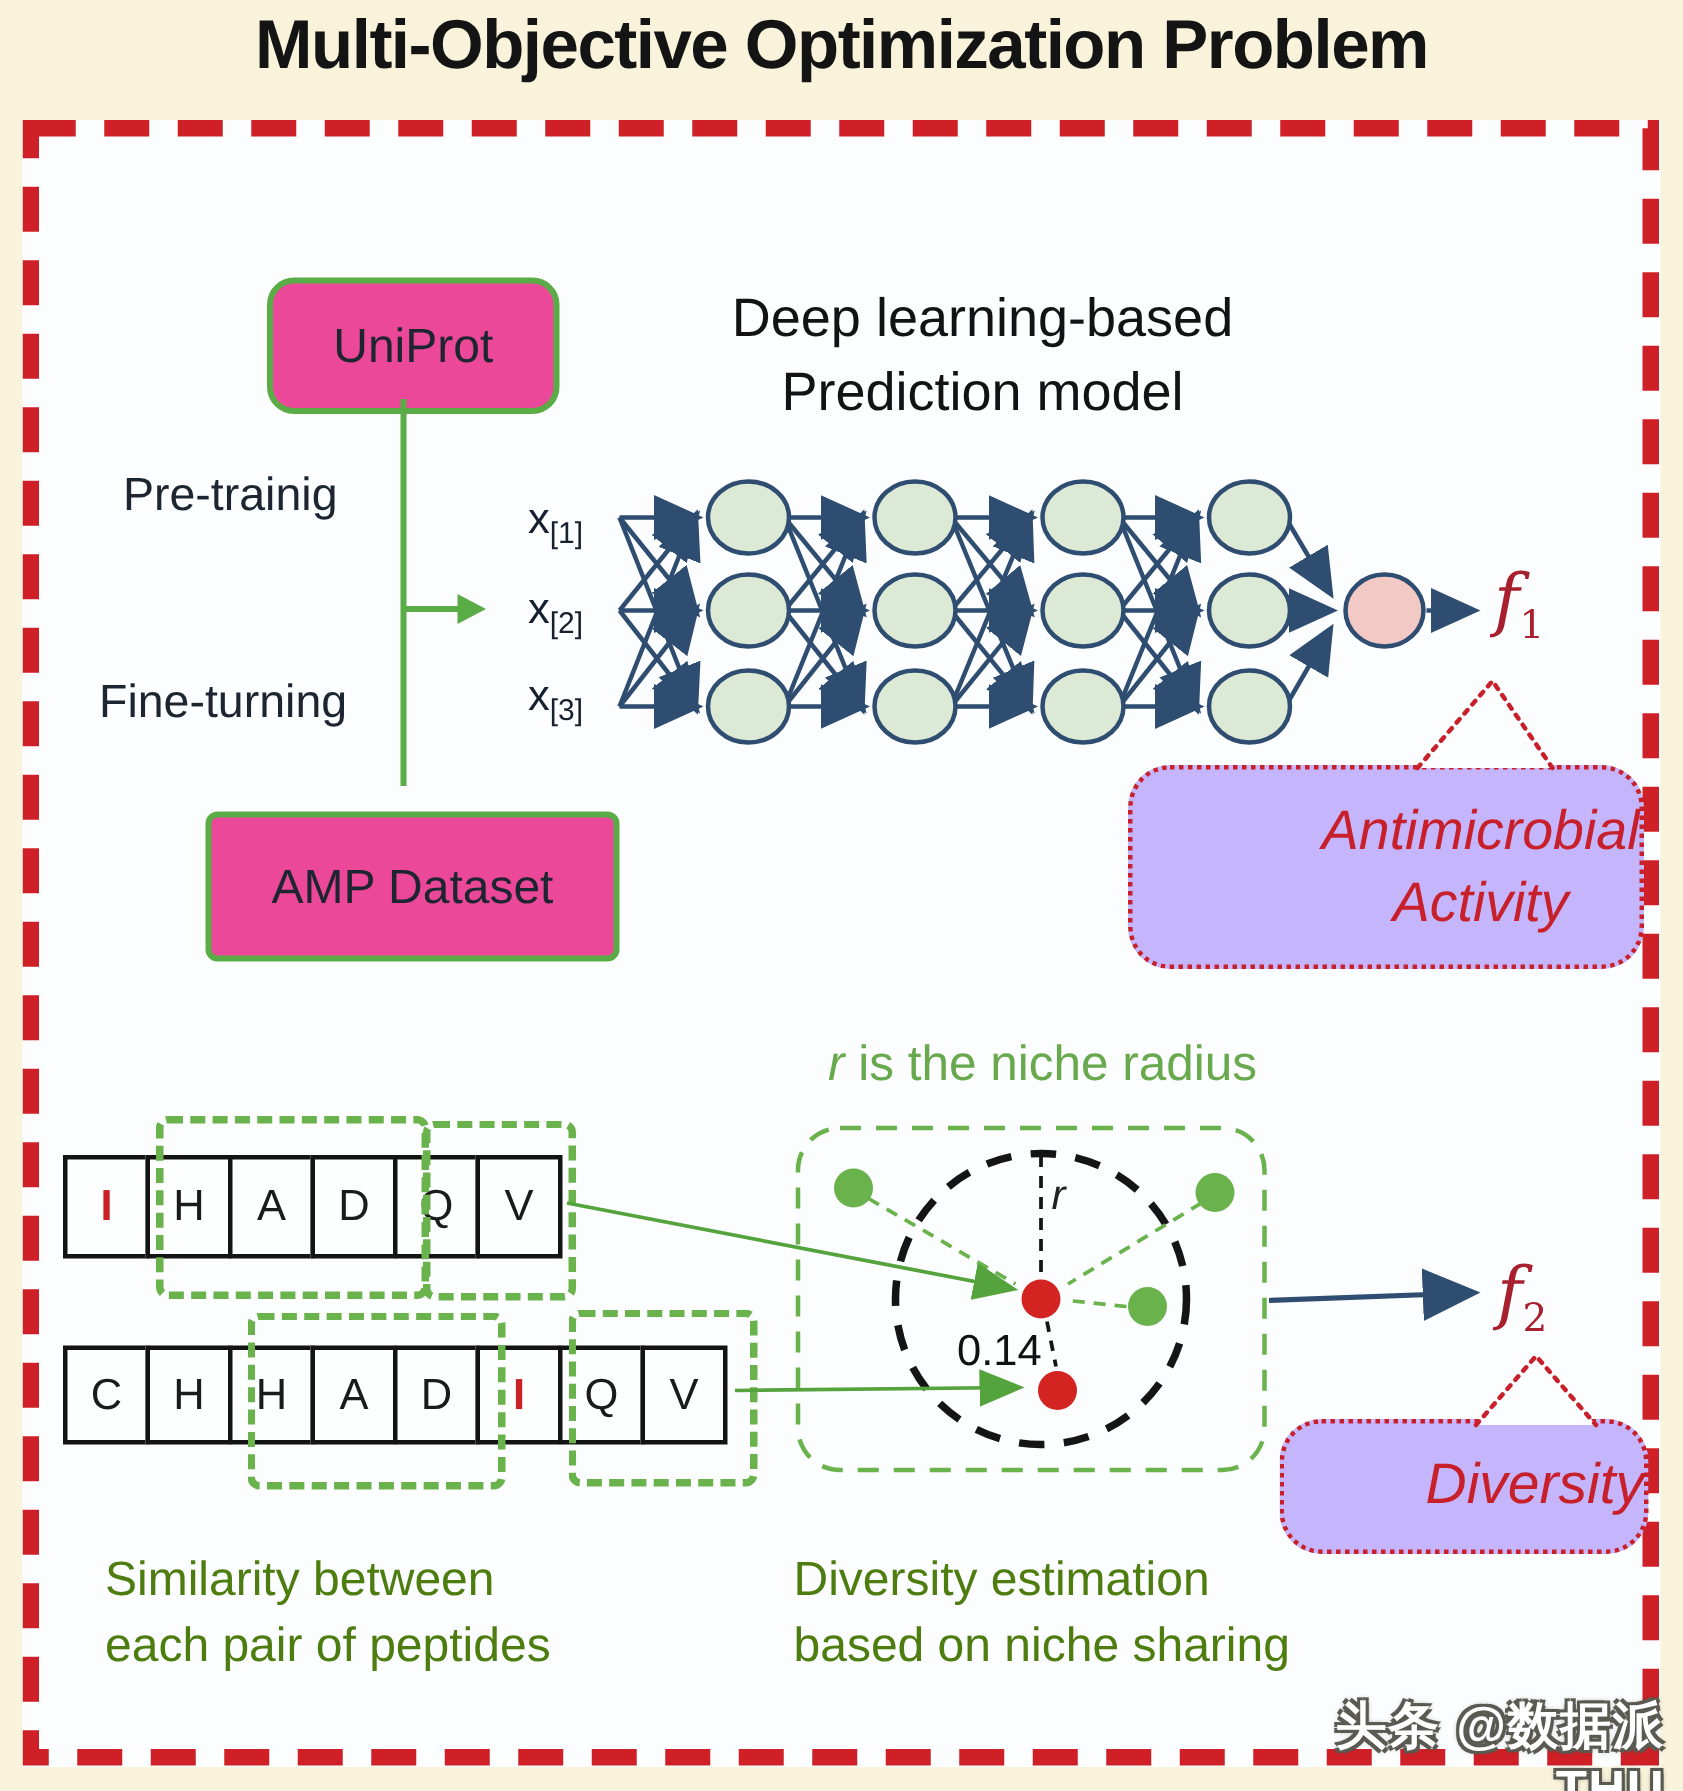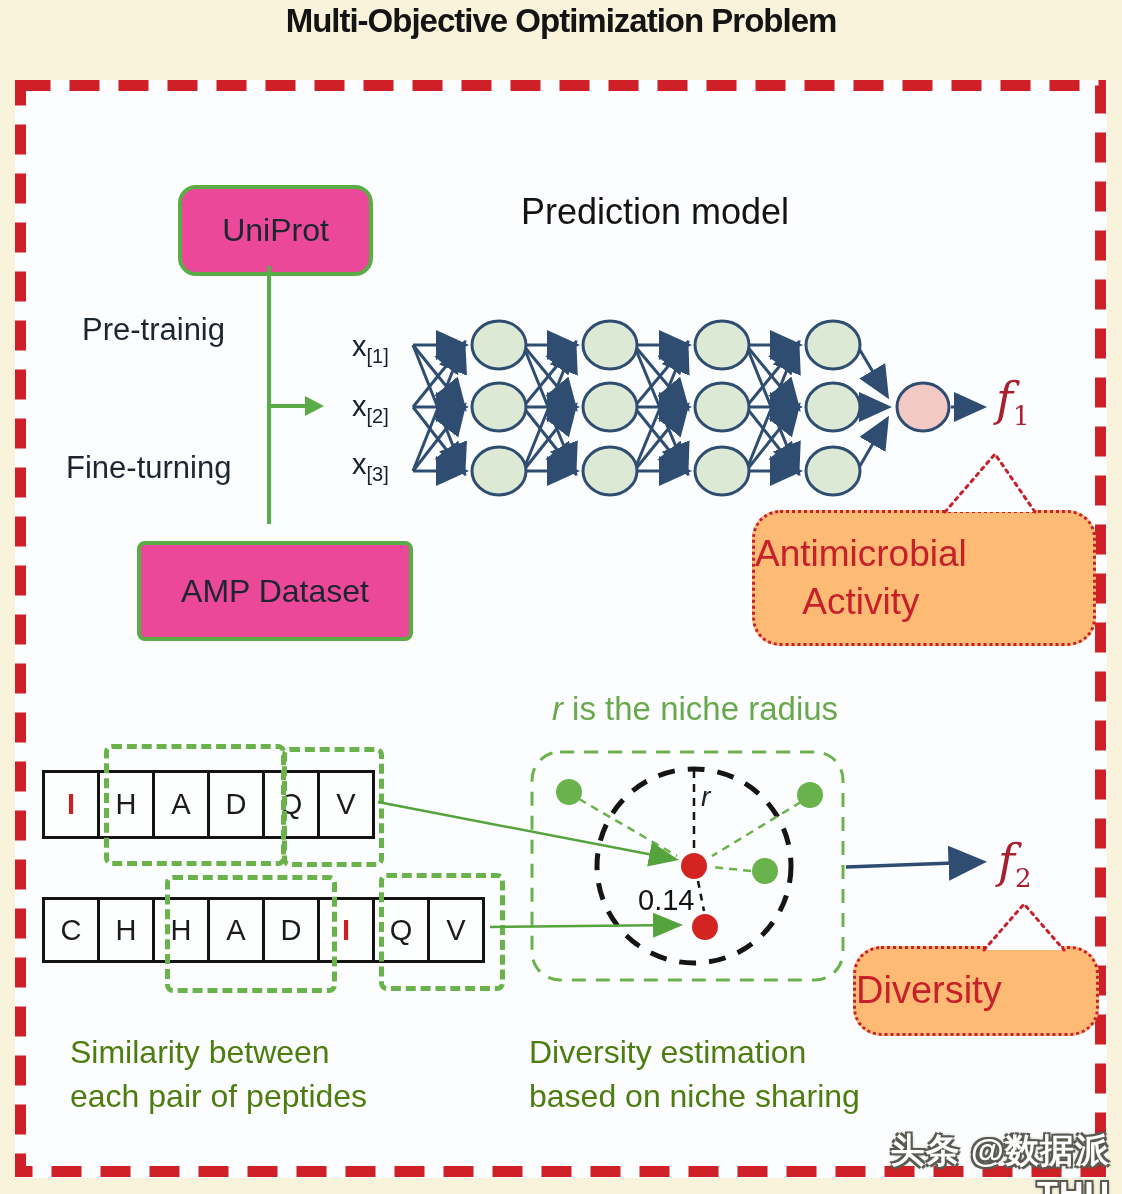--- a/index.html
+++ b/index.html
@@ -1,21 +1,21 @@
 <!DOCTYPE html>
 <html><head>
 <meta charset="utf-8">
 <style>
   html,body{margin:0;padding:0;}
   body{width:1122px;height:1194px;position:relative;background:#f8f3da;
        font-family:"Liberation Sans",sans-serif;overflow:hidden;}
   .abs{position:absolute;}
   .stage{position:absolute;left:0;top:0;width:1122px;height:1194px;}
 
-  .title{left:0;top:2px;width:1122px;text-align:center;font-size:33px;font-weight:bold;
+  .title{left:0;top:2px;width:1122px;text-align:center;font-size:46px;font-weight:bold;
          color:#141414;letter-spacing:-1px;}
   .panel{left:15px;top:80px;width:1092px;height:1098px;background:#fcfdfe;}
   .border-svg{left:15px;top:80px;}
 
   .gbox{border:4px solid #5aad46;border-radius:18px;background:#ec4899;
         display:flex;align-items:center;justify-content:center;
         font-size:32px;color:#1c2530;}
   .uniprot{left:178px;top:185px;width:187px;height:83px;}
   .ampbox{left:137px;top:522px;width:268px;height:92px;border-radius:8px;margin-top:19px;}
 
@@ -32,23 +32,23 @@
               color:#131313;line-height:1.36;}
 
   .xlabel{font-size:29px;color:#16202e;}
   .xlabel sub{font-size:20px;}
   .x1{left:352px;top:330px;} .x2{left:352px;top:390px;} .x3{left:352px;top:448px;}
 
   .fsym{font-family:"DejaVu Serif",serif;font-style:italic;font-size:46px;color:#a8202e;}
   .fsym sub{font-size:26px;font-style:normal;}
   .f1{left:996px;top:372px;} .f2{left:998px;top:834px;}
 
-  .bubble{border:3px dotted #c8202a;border-radius:28px;background:#fdba74;
-          display:flex;align-items:center;justify-content:flex-start;text-align:center;
-          font-size:37px;color:#c8202a;line-height:1.3;}
+  .bubble{border:3px dotted #c8202a;border-radius:28px;background:#c4b5fd;
+          display:flex;align-items:center;justify-content:flex-end;text-align:center;
+          font-size:37px;color:#c8202a;line-height:1.3;font-style:italic;}
   .bub1{left:752px;top:510px;width:338px;height:130px;}
   .bub2{left:853px;top:946px;width:240px;height:84px;font-size:38px;}
 
   .nichetitle{left:505px;top:690px;width:380px;text-align:center;font-size:33px;color:#68a94e;}
   .nichetitle .it{font-style:italic;}
 
   .prow{display:flex;}
   .prow1{left:42px;top:770px;} .prow2{left:42px;top:897px;}
   .pcell{width:58px;box-sizing:border-box;border:3px solid #141414;margin-left:-3px;
          background:#fdfefe;display:flex;align-items:center;justify-content:center;
@@ -91,20 +91,21 @@
   <div class="abs vline"></div>
   <div class="abs hline"></div>
   <div class="abs garrow"></div>
   <div class="abs sidelabel pretrain">Pre-trainig</div>
   <div class="abs sidelabel finetune">Fine-turning</div>
   <div class="abs gbox ampbox">
     <span>AMP Dataset</span>
   </div>
 
   <div class="abs modeltitle">
+    <div>Deep learning-based</div>
     <div>Prediction model</div>
   </div>
 
   <div class="abs xlabel x1"><span>x</span><sub>[1]</sub></div>
   <div class="abs xlabel x2"><span>x</span><sub>[2]</sub></div>
   <div class="abs xlabel x3"><span>x</span><sub>[3]</sub></div>
 
   <svg class="abs" style="left:340px;top:300px;" width="680" height="220" viewBox="0 0 680 220">
     <defs>
       <marker id="ah" markerWidth="12" markerHeight="12" refX="9" refY="5" orient="auto">

